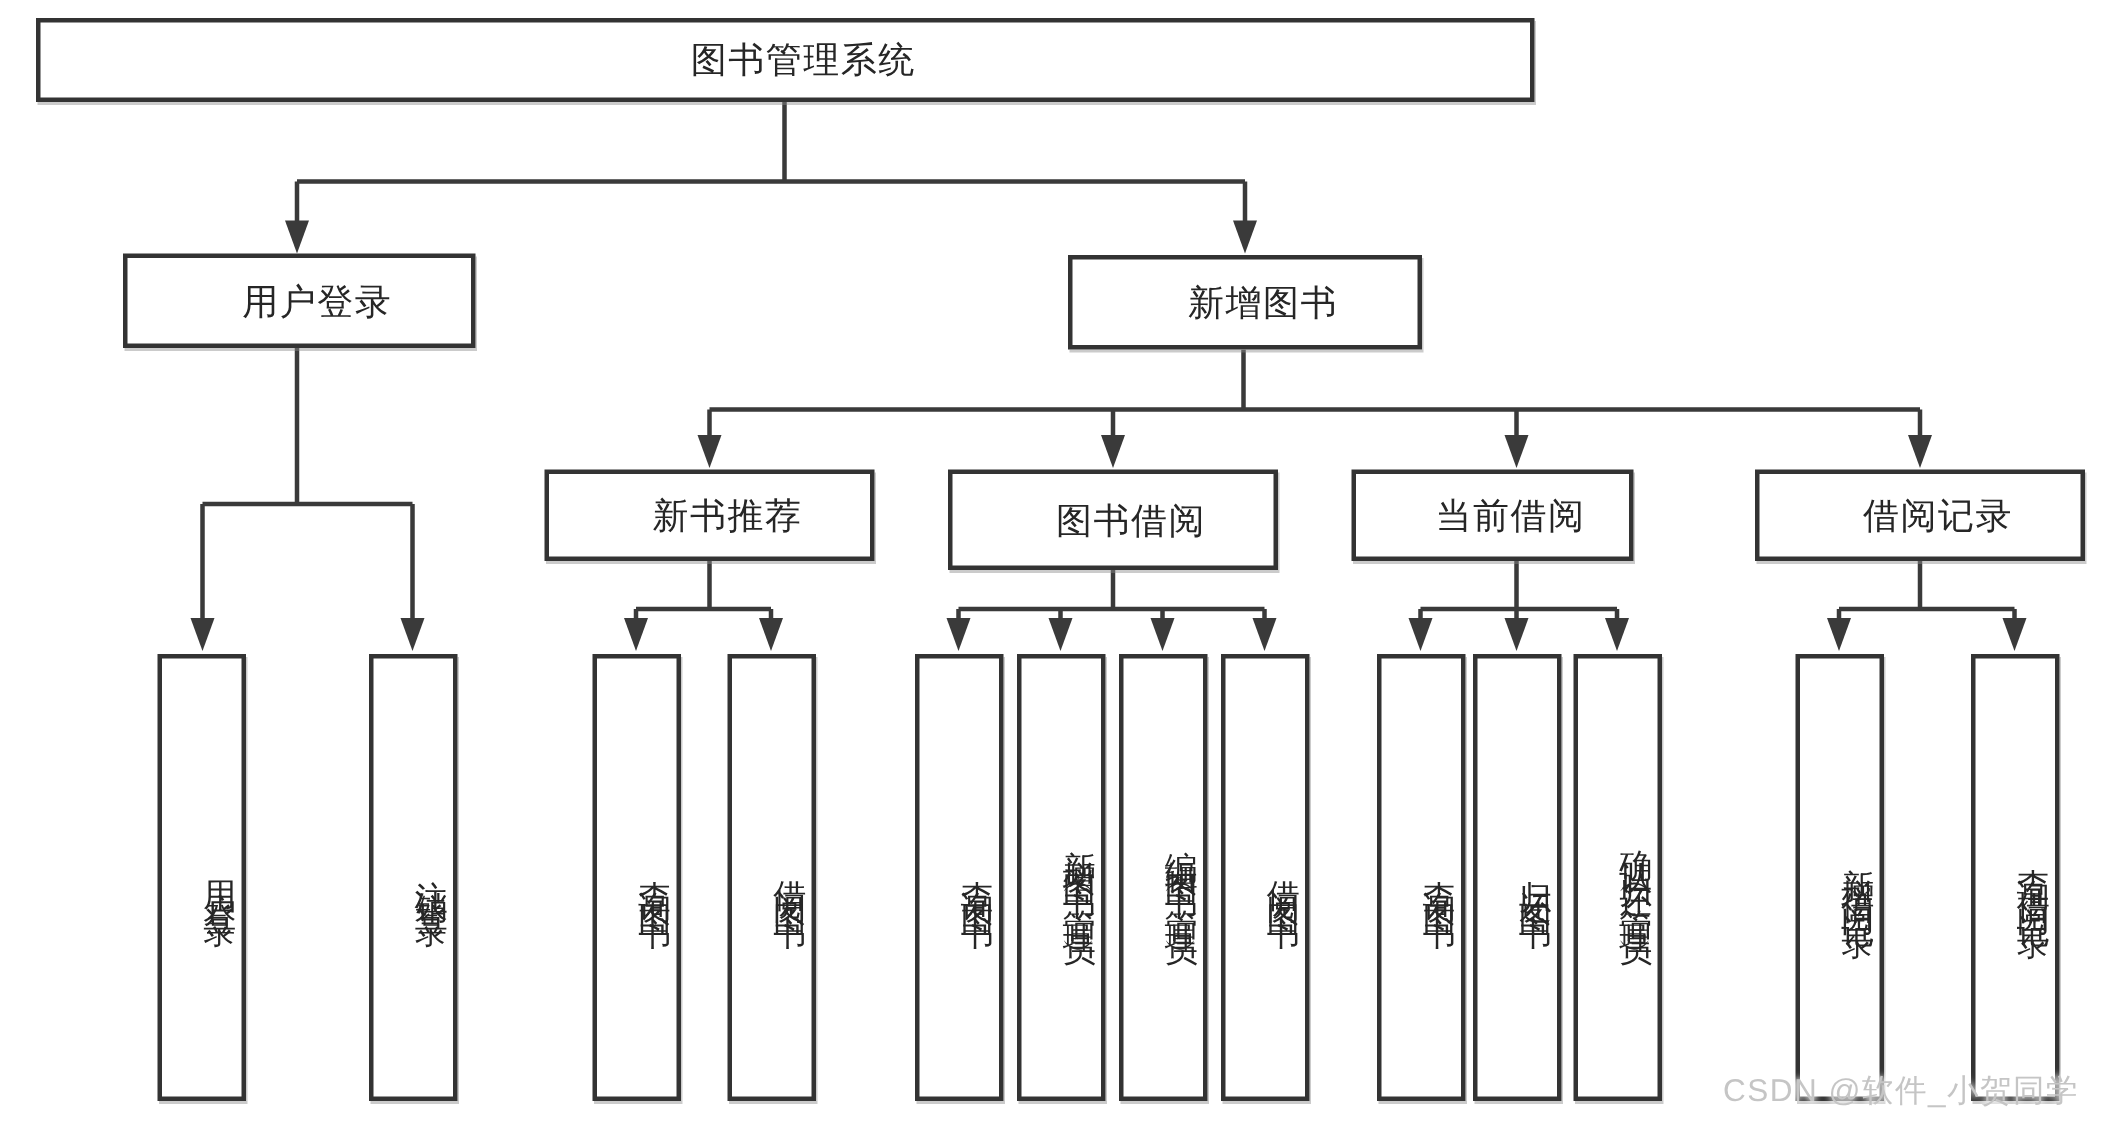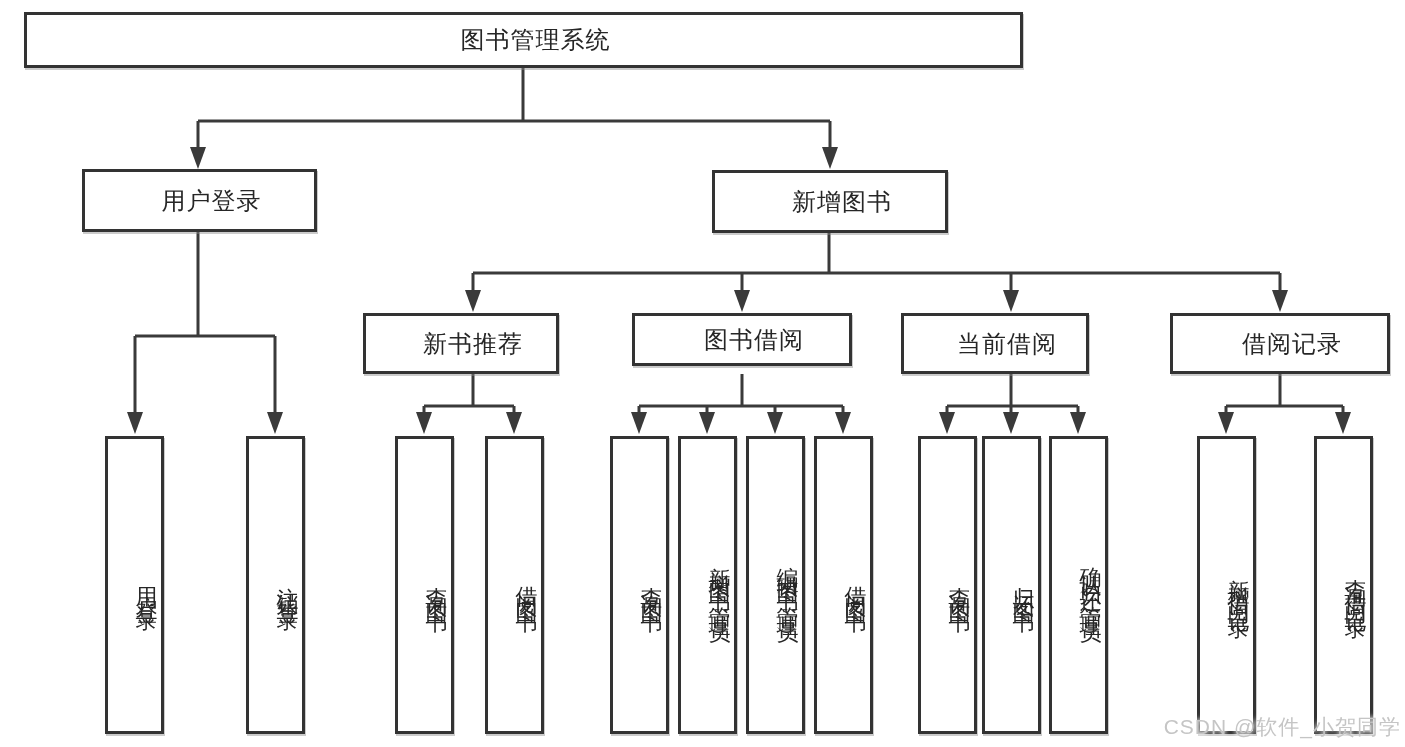--- a/index.html
+++ b/index.html
@@ -25,21 +25,21 @@
     padding-left:24px;
   }
   .hlabel{font-size:24px;letter-spacing:1px;white-space:nowrap;}
   .leaf .vlabel{
     writing-mode:vertical-rl;
     font-size:22px;letter-spacing:8px;line-height:1;
     white-space:nowrap;
   }
   .root-box{font-size:24px;}
   #watermark{
-    position:absolute;right:4px;bottom:6px;z-index:2;
+    position:absolute;right:19px;bottom:6px;z-index:2;
     font-size:21px;color:var(--watermark);letter-spacing:1px;
     text-shadow:0 0 4px #fff,0 0 6px #fff;
     white-space:nowrap;
     margin-left:16px;
   }
 </style>
 </head>
 <body>
 
 <div id="canvas">
@@ -95,24 +95,24 @@
     <span class="hlabel">图书管理系统</span>
   </div>
 
   <div class="box" style="left:82px;top:169px;width:235px;height:63px">
     <span class="hlabel">用户登录</span>
   </div>
   <div class="box" style="left:712px;top:170px;width:236px;height:63px">
     <span class="hlabel">新增图书</span>
   </div>
 
-  <div class="box" style="left:363px;top:313px;width:196px;height:61px">
+  <div class="box" style="left:363px;top:313px;width:220px;height:61px">
     <span class="hlabel">新书推荐</span>
   </div>
-  <div class="box" style="left:632px;top:313px;width:220px;height:53px">
+  <div class="box" style="left:632px;top:313px;width:220px;height:67px">
     <span class="hlabel">图书借阅</span>
   </div>
   <div class="box" style="left:901px;top:313px;width:188px;height:61px">
     <span class="hlabel">当前借阅</span>
   </div>
   <div class="box" style="left:1170px;top:313px;width:220px;height:61px">
     <span class="hlabel">借阅记录</span>
   </div>
 
   <div class="box leaf" style="left:105px;top:436px;width:59px;height:298px">

